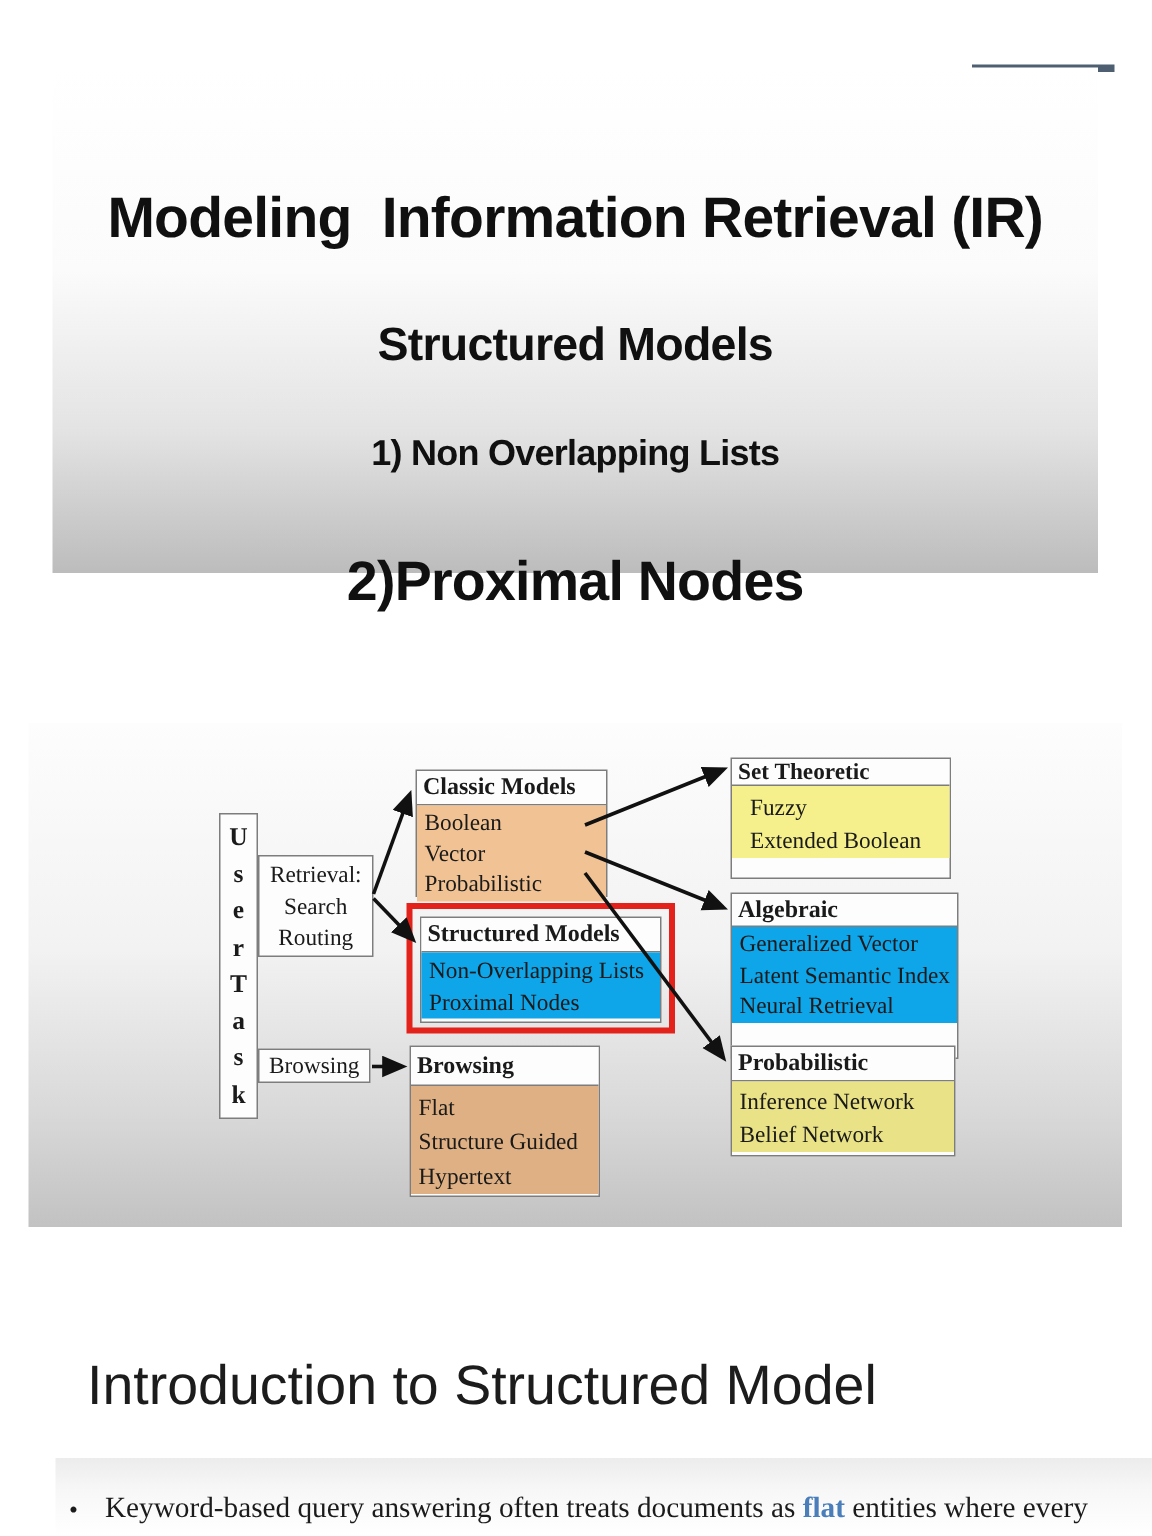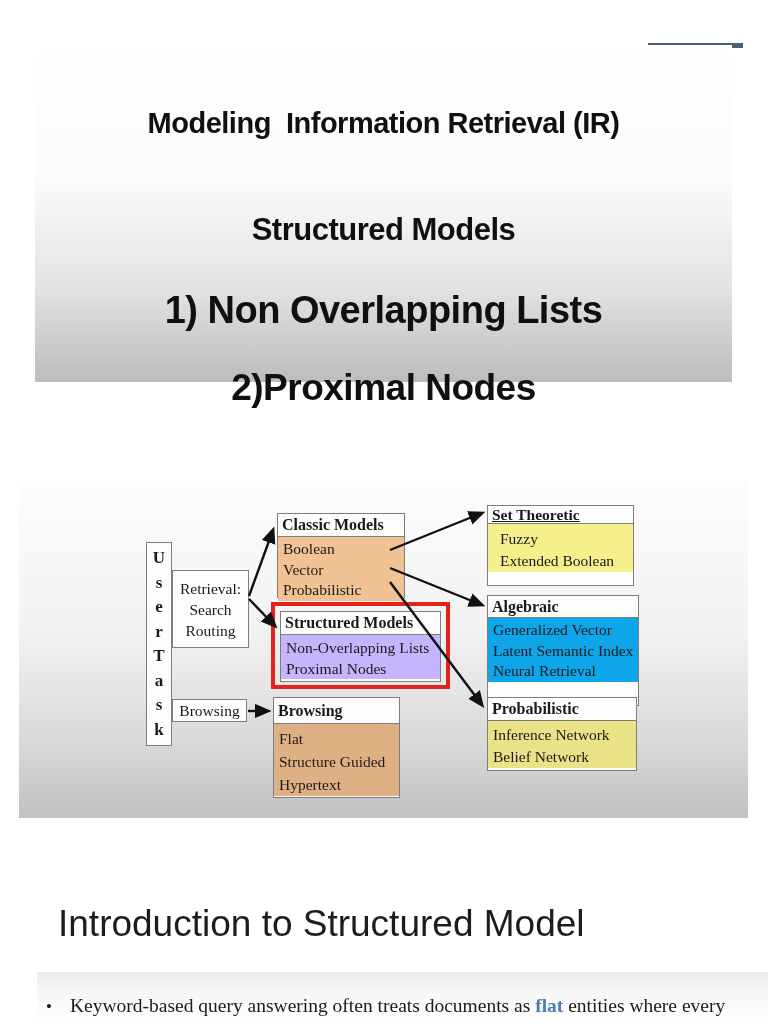--- a/index.html
+++ b/index.html
@@ -20,23 +20,23 @@
   
   .title-slide {
     position:absolute; left:35px; top:45px; width:697px; height:337px;
     background:linear-gradient(180deg,#ffffff 0%,#fbfbfb 40%,#e3e3e3 72%,#bcbcbc 100%);
   }
   .title-slide .t {
     position:absolute; left:0; width:100%;
     text-align:center; font-weight:bold; color:#101010;
     white-space:pre; letter-spacing:-0.5px;
   }
-  .t-main   { top:62px;  font-size:29px; }
+  .t-main   { top:80px;  font-size:38px; }
   .t-sub1   { top:167px; font-size:31px; }
-  .t-sub2   { top:244px; font-size:38px; }
+  .t-sub2   { top:244px; font-size:24px; }
   .t-sub3   { top:322px; font-size:37px; }
 
   
   .diagram-panel {
     position:absolute; left:19px; top:482px; width:729px; height:336px;
     background:linear-gradient(180deg,#fdfdfd 0%,#f2f2f2 45%,#d8d8d8 78%,#c2c2c2 100%);
     font-family:"Liberation Serif", serif; color:#1a1a1a;
   }
   .dbox { position:absolute; border:1px solid #7d7d7d; background:#fdfdfd; }
   .dbox .hdr {
@@ -45,45 +45,45 @@
     border-bottom:1px solid #7d7d7d; height:23px; white-space:nowrap;
   }
   .dbox .bod { padding:2px 0 0 5px; font-size:15.5px; line-height:20.5px; white-space:nowrap; }
 
   .user-task {
     left:127px; top:60px; width:26px; height:204px;
     display:flex; flex-direction:column; justify-content:space-between;
     align-items:center; padding:5px 0; font-weight:bold; font-size:17px;
   }
   .retrieval {
-    left:153px; top:88px; width:77px; height:78px;
+    left:153px; top:88px; width:77px; height:68px;
     display:flex; flex-direction:column; justify-content:center; align-items:center;
     font-size:15.5px; line-height:21px; text-align:center;
   }
   .browsing-label {
     left:153px; top:217px; width:75px; height:23px;
     display:flex; align-items:center; justify-content:center; font-size:15.5px;
   }
 
   .classic        { left:258px; top:31px;  width:128px; height:85px; }
   .classic .bod   { background:#f1c394; }
 
   .red-rect {
     position:absolute; left:252px; top:120px; width:179px; height:87px;
     border:4px solid #e3231b; background:transparent;
   }
   .structured      { left:261px; top:129px; width:161px; height:71px; }
-  .structured .bod { background:#c4b5fd; line-height:21px; }
+  .structured .bod { background:#0ea5e9; line-height:21px; }
 
   .browsing-box      { left:254px; top:215px; width:127px; height:101px; }
   .browsing-box .hdr { height:26px; }
   .browsing-box .bod { background:#dfb083; line-height:23px; padding-top:3px; }
 
   .set-theoretic      { left:468px; top:23px; width:147px; height:81px; }
-  .set-theoretic .hdr { height:18px; font-size:15.5px;text-decoration:underline; }
+  .set-theoretic .hdr { height:18px; font-size:15.5px; }
   .set-theoretic .bod { background:#f6f08c; line-height:22px; padding-top:4px;padding-left:12px; }
 
   .algebraic      { left:468px; top:113px; width:152px; height:111px; }
   .algebraic .hdr { height:22px; }
   .algebraic .bod { background:#0ea5e9; line-height:20.5px; }
 
   .probabilistic      { left:468px; top:215px; width:150px; height:74px; }
   .probabilistic .hdr { height:23px; }
   .probabilistic .bod { background:#e9e287; line-height:22px; padding-top:3px; }
 

